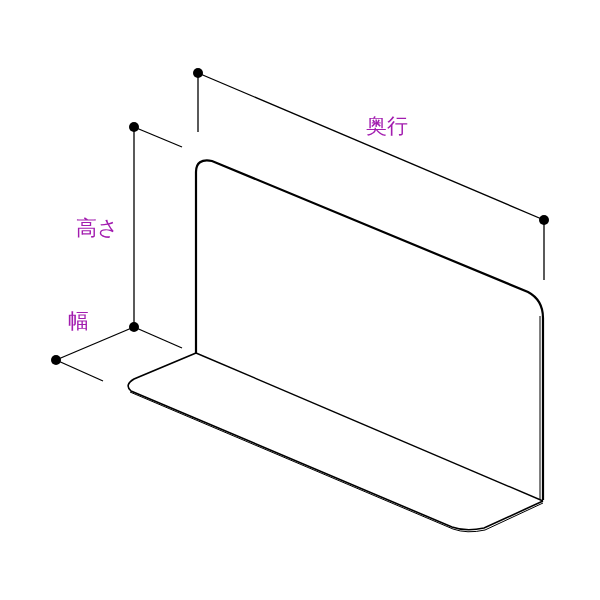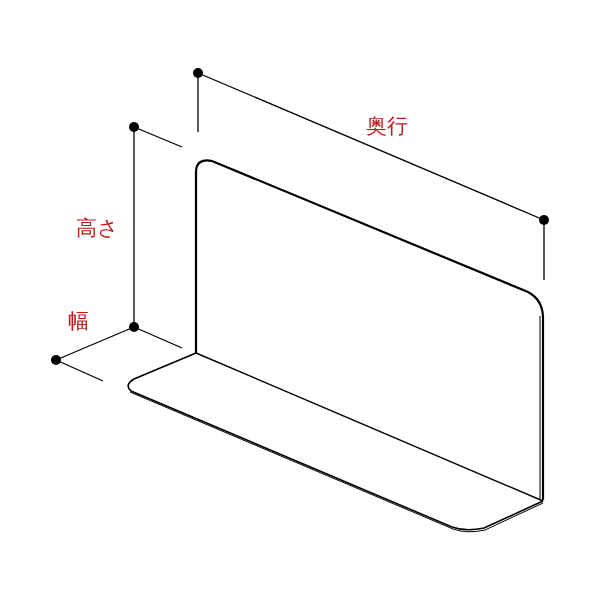--- a/index.html
+++ b/index.html
@@ -2,21 +2,21 @@
 <html><head>
 <meta charset="utf-8">
 <style>
   html, body { margin: 0; padding: 0; background: #ffffff; }
   body { width: 600px; height: 600px; position: relative; overflow: hidden; }
   .canvas { position: absolute; left: 0; top: 0; width: 600px; height: 600px; }
   .label {
     position: absolute;
     font-family: "DejaVu Sans", sans-serif;
     font-size: 21px;
-    color: #b91c1c;
+    color: #a21caf;
     line-height: 1;
     white-space: nowrap;
   }
   .label-depth { left: 366px; top: 116px; }
   .label-height { left: 76px; top: 218px; }
   .label-width { left: 68px; top: 311px; }
 </style>
 </head>
 <body>
 

